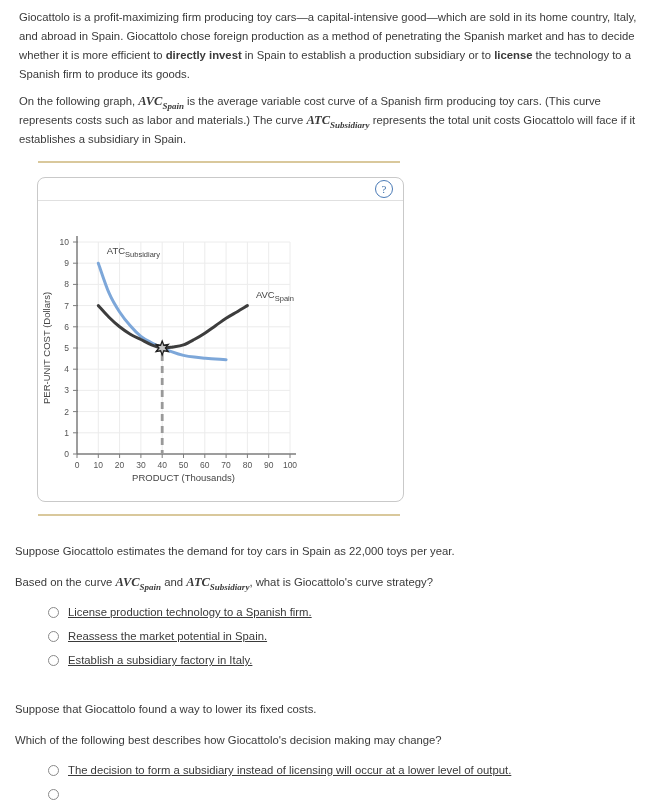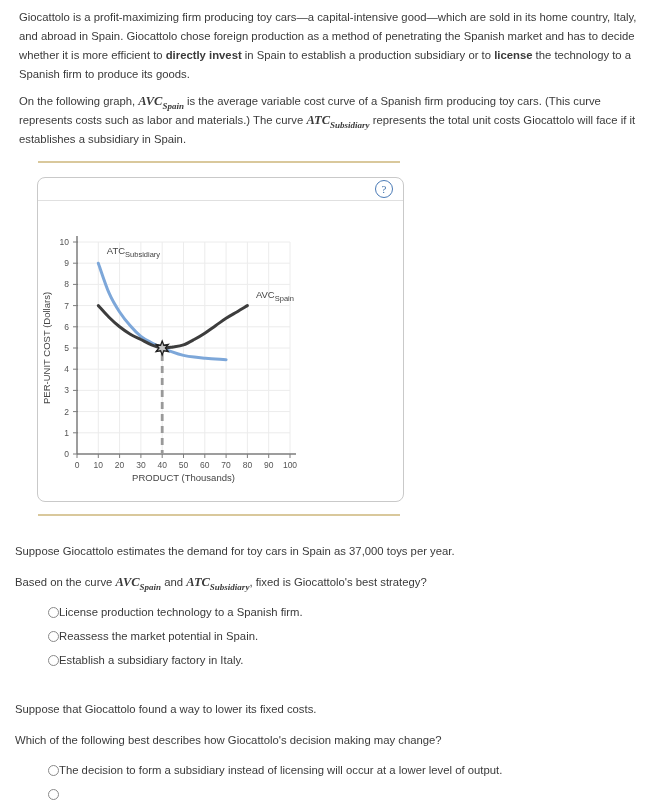--- a/index.html
+++ b/index.html
@@ -35,22 +35,22 @@
     width:16px;height:16px;border:1px solid #4a7ab5;border-radius:50%;
     color:#3a6ea8;font-size:11px;line-height:16px;text-align:center;
     font-family:"Liberation Serif",serif;cursor:pointer;
   }
   .chart-wrap{padding:0;}
   svg text{font-family:"Liberation Sans",sans-serif;}
   .q-block{margin-top:0;}
   .q-prompt{margin:0;line-height:19px;}
   .options{margin:8px 0 0 0;}
   .option-row{
-    display:flex;align-items:center;
-    padding-left:33px;height:24px;cursor:pointer;
+    display:flex;align-items:center;gap:9px;
+    padding-left:33px;height:24px;cursor:pointer;text-decoration:underline;
   }
   .radio{
     width:11px;height:11px;flex:0 0 11px;
     border:1px solid #8a8a8a;border-radius:50%;background:#fff;
     box-sizing:border-box;
   }
   .option-label{line-height:14px;}
   .mt26{margin-top:26px;}
   .mt14{margin-top:28px;}
   .mt12{margin-top:12px;}
@@ -146,22 +146,22 @@
           <text x="217.9" y="97.2" font-size="9.5" fill="#444"><tspan>AVC</tspan><tspan font-size="7.5" dy="3">Spain</tspan></text>
           <line x1="124.2" y1="153" x2="124.2" y2="253" stroke="#999999" stroke-width="2.8" stroke-dasharray="7 5"></line>
           <polygon points="124.2,140.0 122.6,144.2 118.1,143.5 121.0,147.0 118.1,150.5 122.6,149.8 124.2,154.0 125.8,149.8 130.3,150.5 127.4,147.0 130.3,143.5 125.8,144.2" fill="#c4c4c4" stroke="#222222" stroke-width="1.3"></polygon>
         </svg>
     </div>
   </div>
 
   <hr class="rule">
 
   <div class="q-block">
-    <p class="q-prompt mt26">Suppose Giocattolo estimates the demand for toy cars in Spain as 37,000 toys per year.</p>
-    <p class="q-prompt mt12"><span>Based on the curve </span><span class="math"><span>AVC</span><sub>Spain</sub></span><span> and </span><span class="math"><span>ATC</span><sub>Subsidiary</sub></span><span>, fixed is Giocattolo's best strategy?</span></p>
+    <p class="q-prompt mt26">Suppose Giocattolo estimates the demand for toy cars in Spain as 22,000 toys per year.</p>
+    <p class="q-prompt mt12"><span>Based on the curve </span><span class="math"><span>AVC</span><sub>Spain</sub></span><span> and </span><span class="math"><span>ATC</span><sub>Subsidiary</sub></span><span>, what is Giocattolo's curve strategy?</span></p>
     <div class="options">
         <div class="option-row">
           <span class="radio"></span>
           <span class="option-label">License production technology to a Spanish firm.</span>
         </div>
         <div class="option-row">
           <span class="radio"></span>
           <span class="option-label">Reassess the market potential in Spain.</span>
         </div>
         <div class="option-row">

